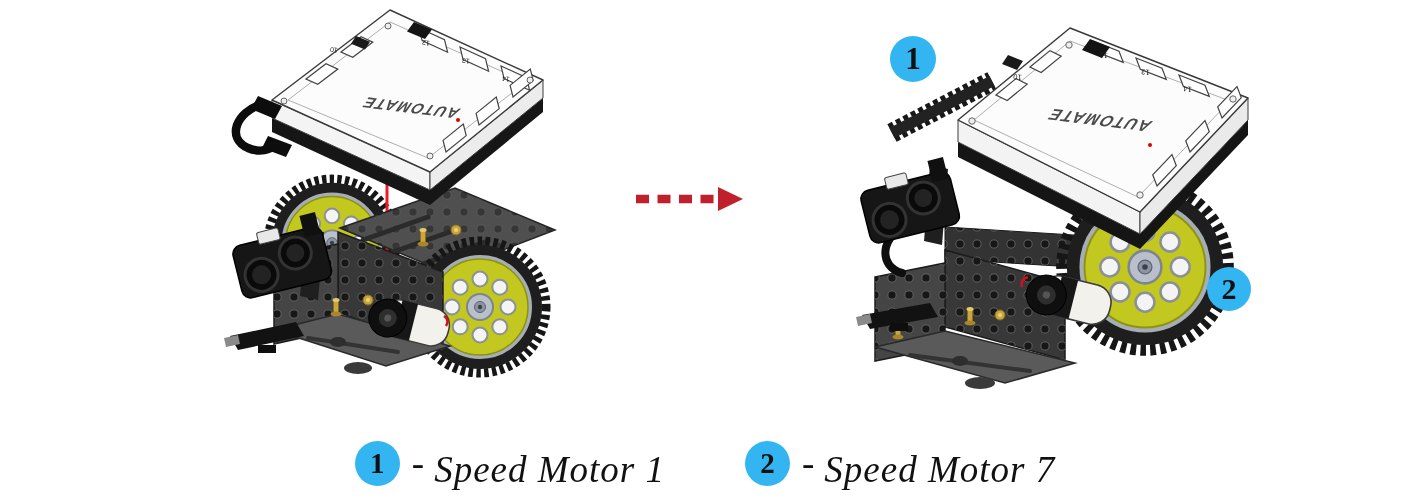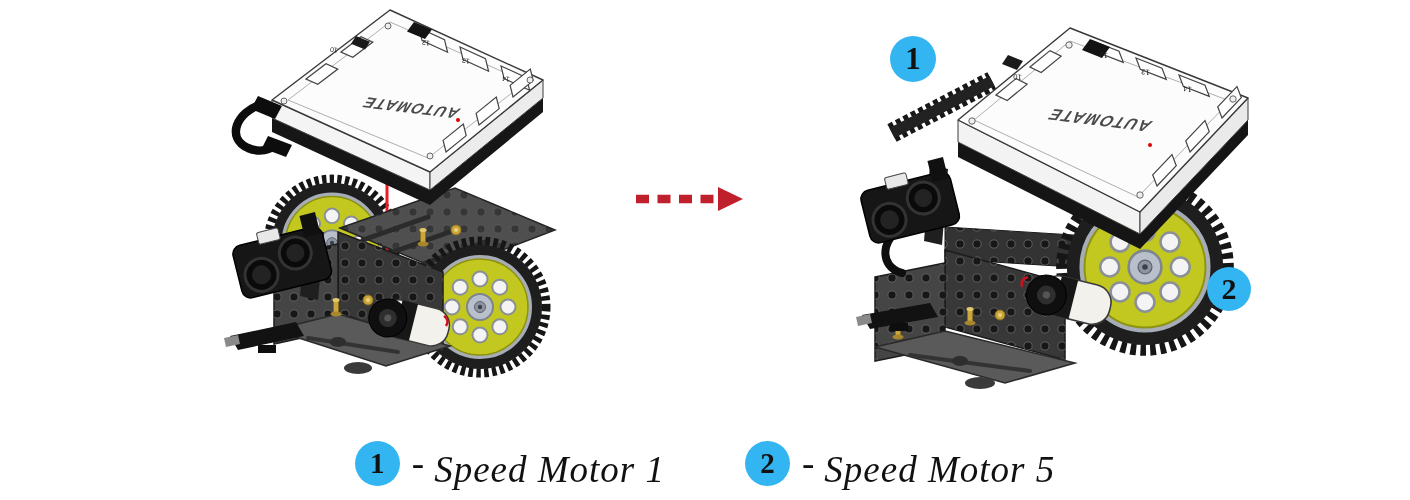--- a/index.html
+++ b/index.html
@@ -260,17 +260,17 @@
 
   <div class="legend">
     <div class="legend-item">
       <span class="legend-badge">1</span>
       <span class="legend-sep">-</span>
       <span class="legend-label">Speed Motor 1</span>
     </div>
     <div class="legend-item">
       <span class="legend-badge">2</span>
       <span class="legend-sep">-</span>
-      <span class="legend-label">Speed Motor 5</span>
+      <span class="legend-label">Speed Motor 7</span>
     </div>
   </div>
 
 </div>
 
 </body></html>

